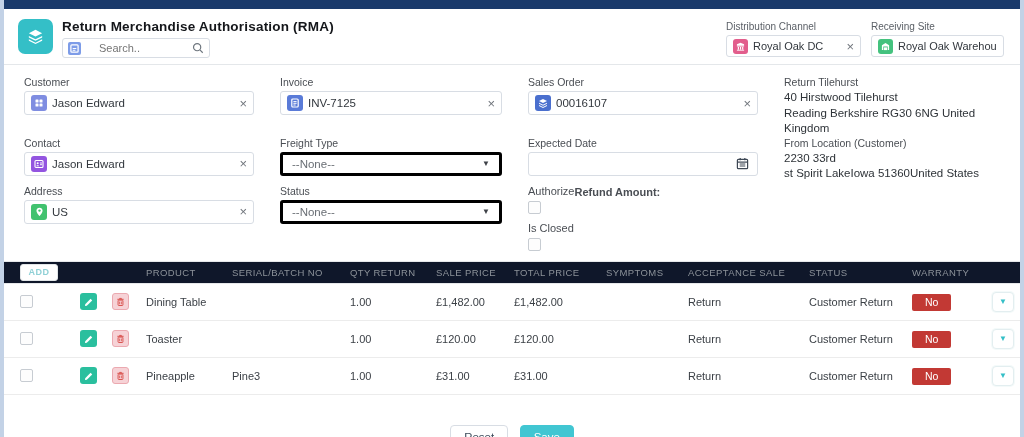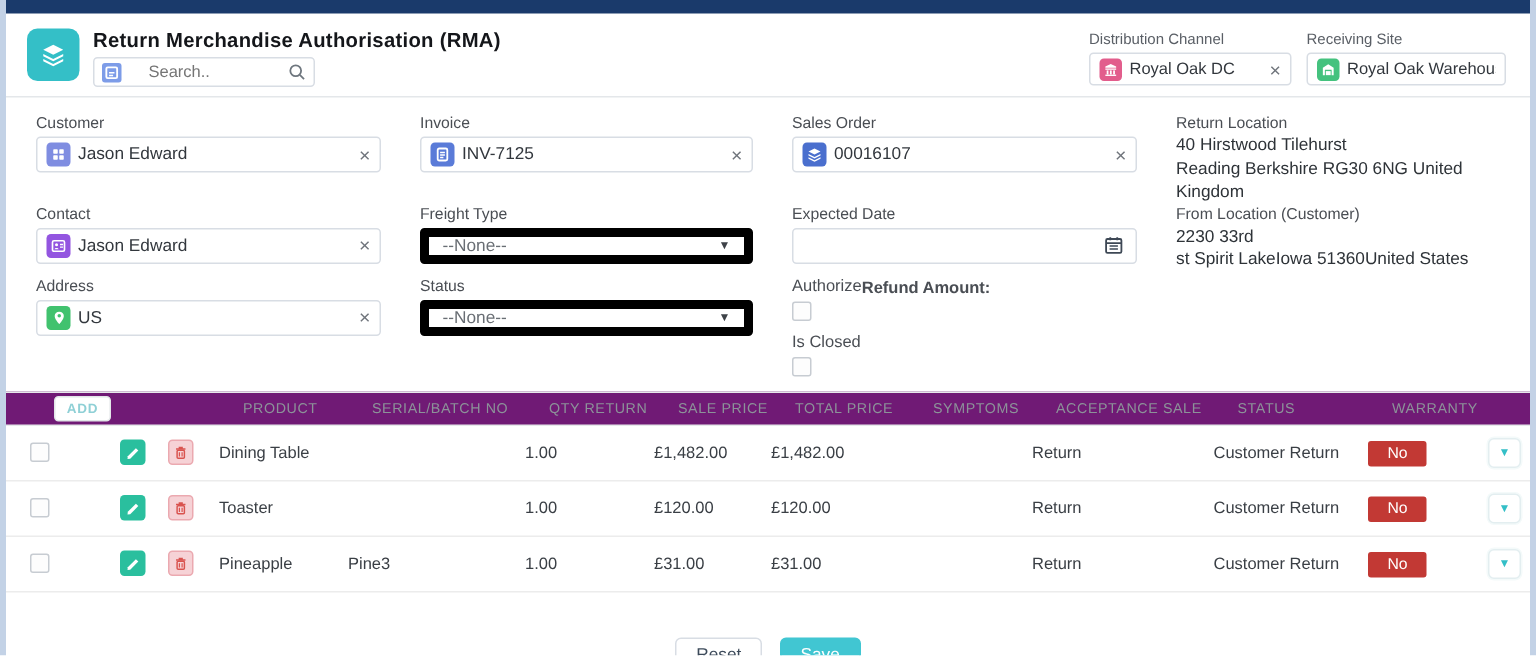--- a/index.html
+++ b/index.html
@@ -27,37 +27,37 @@
   .pill .val { font-size:11px; color:#32373d; flex:1; white-space:nowrap; overflow:hidden; }
   .clear-x { color:#70757c; font-size:13px; line-height:1; cursor:pointer; flex:0 0 auto; }
 
   
   .form { display:grid; grid-template-columns:230px 222px 230px 1fr; column-gap:26px; padding:11px 16px 0 20px; }
   .fld { margin-bottom:9px; }
   .fld .lbl { font-size:10.5px; color:#4a4e54; margin-bottom:3px; }
   .fld .pill { height:24px; }
   .fld .pill .val { font-size:11.5px; }
   .fld .obj-ic { width:16px; height:16px; }
-  .sel { height:24px; border:6px solid #000000; border-radius:3px; display:flex; align-items:center; padding:0 9px; }
+  .sel { height:24px; border:3px solid #000000; border-radius:3px; display:flex; align-items:center; padding:0 9px; }
   .sel .val { font-size:11.5px; color:#696e74; flex:1; }
   .chev { font-size:8px; color:#3e4248; }
   .date-inp { height:24px; border:1px solid #d8dde4; border-radius:3px; display:flex; align-items:center; padding:0 8px; }
   .date-inp input { border:none; outline:none; flex:1; font-size:11.5px; font-family:"Liberation Sans",sans-serif; }
   .addr-blk .lbl { font-size:10.5px; color:#4a4e54; margin-bottom:2px; }
   .addr-blk .ln { font-size:11.5px; color:#2e3338; line-height:1.35; }
   .cb { width:13px; height:13px; border:1px solid #c7ccd2; border-radius:2px; background:#fdfdfd; appearance:none; -webkit-appearance:none; display:block; }
   .auth-wrap { display:flex; }
   .auth-col .lbl { font-size:11px; color:#4a4e54; margin-bottom:4px; }
   .auth-col .cb { margin-bottom:8px; }
   .refund-lbl { font-size:11px; font-weight:bold; color:#4a4e54; padding-top:1px; }
 
   
   .tbl { margin-top:2px; }
   .t-cols { display:grid; grid-template-columns:60px 32px 34px 86px 118px 86px 78px 92px 82px 121px 103px 80px 1fr; align-items:center; }
-  .t-head { height:23px; border-top:1px solid #e6e8ea; border-bottom:1px solid #e6e8ea; background:#701a75; padding-left:32px; }
+  .t-head { height:23px; border-top:1px solid #e6e8ea; border-bottom:1px solid #e6e8ea; background:#0f172a; padding-left:16px; }
   .t-head .hc { font-size:9.5px; color:#8c9299; letter-spacing:.4px; white-space:nowrap; }
   .add-btn { width:38px; height:17px; border:1px solid #e2e6e8; border-radius:3px; background:#fff; color:#8fd0d6; font-size:9px; font-weight:bold; letter-spacing:.5px; display:flex; align-items:center; justify-content:center; cursor:pointer; }
   .t-row { height:37px; border-bottom:1px solid #ececec; padding-left:16px; }
   .t-row .c { font-size:11px; color:#3a3f45; white-space:nowrap; }
   .ic-btn { width:17px; height:17px; border-radius:3px; display:flex; align-items:center; justify-content:center; cursor:pointer; }
   .ic-edit { background:#2abf9e; }
   .ic-del { background:#f6d2d6; border:1px solid #eba9b0; }
   .badge-no { display:inline-block; background:#c23934; color:#fff; font-size:10.5px; padding:2.5px 13px; border-radius:2px; }
   .row-dd { width:22px; height:20px; border:1px solid #e3eef0; border-radius:4px; background:#fff; box-shadow:0 0 0 1px #f4fafa; display:flex; align-items:center; justify-content:center; cursor:pointer; color:#34bfc7; font-size:8px; }
 
@@ -176,21 +176,21 @@
                 <path d="M1 4.7 L5 6.7 L9 4.7 L9 5.7 L5 7.7 L1 5.7 Z"></path>
                 <path d="M1 6.9 L5 8.9 L9 6.9 L9 7.9 L5 9.9 L1 7.9 Z"></path>
               </g>
             </svg>
         </span>
         <span class="val">00016107</span>
         <span class="clear-x">×</span>
       </div>
     </div>
     <div class="addr-blk">
-      <div class="lbl">Return Location</div>
+      <div class="lbl">Return Tilehurst</div>
       <div class="ln">40 Hirstwood Tilehurst</div>
       <div class="ln">Reading  Berkshire RG30 6NG  United Kingdom</div>
     </div>
 
     <div class="fld">
       <div class="lbl">Contact</div>
       <div class="pill">
         <span class="obj-ic" style="background:#9355e0">
           <svg width="10" height="10" viewBox="0 0 10 10">
               <rect x="1" y="1.5" width="8" height="7" rx="1" fill="none" stroke="#fff" stroke-width="1.1"></rect>

